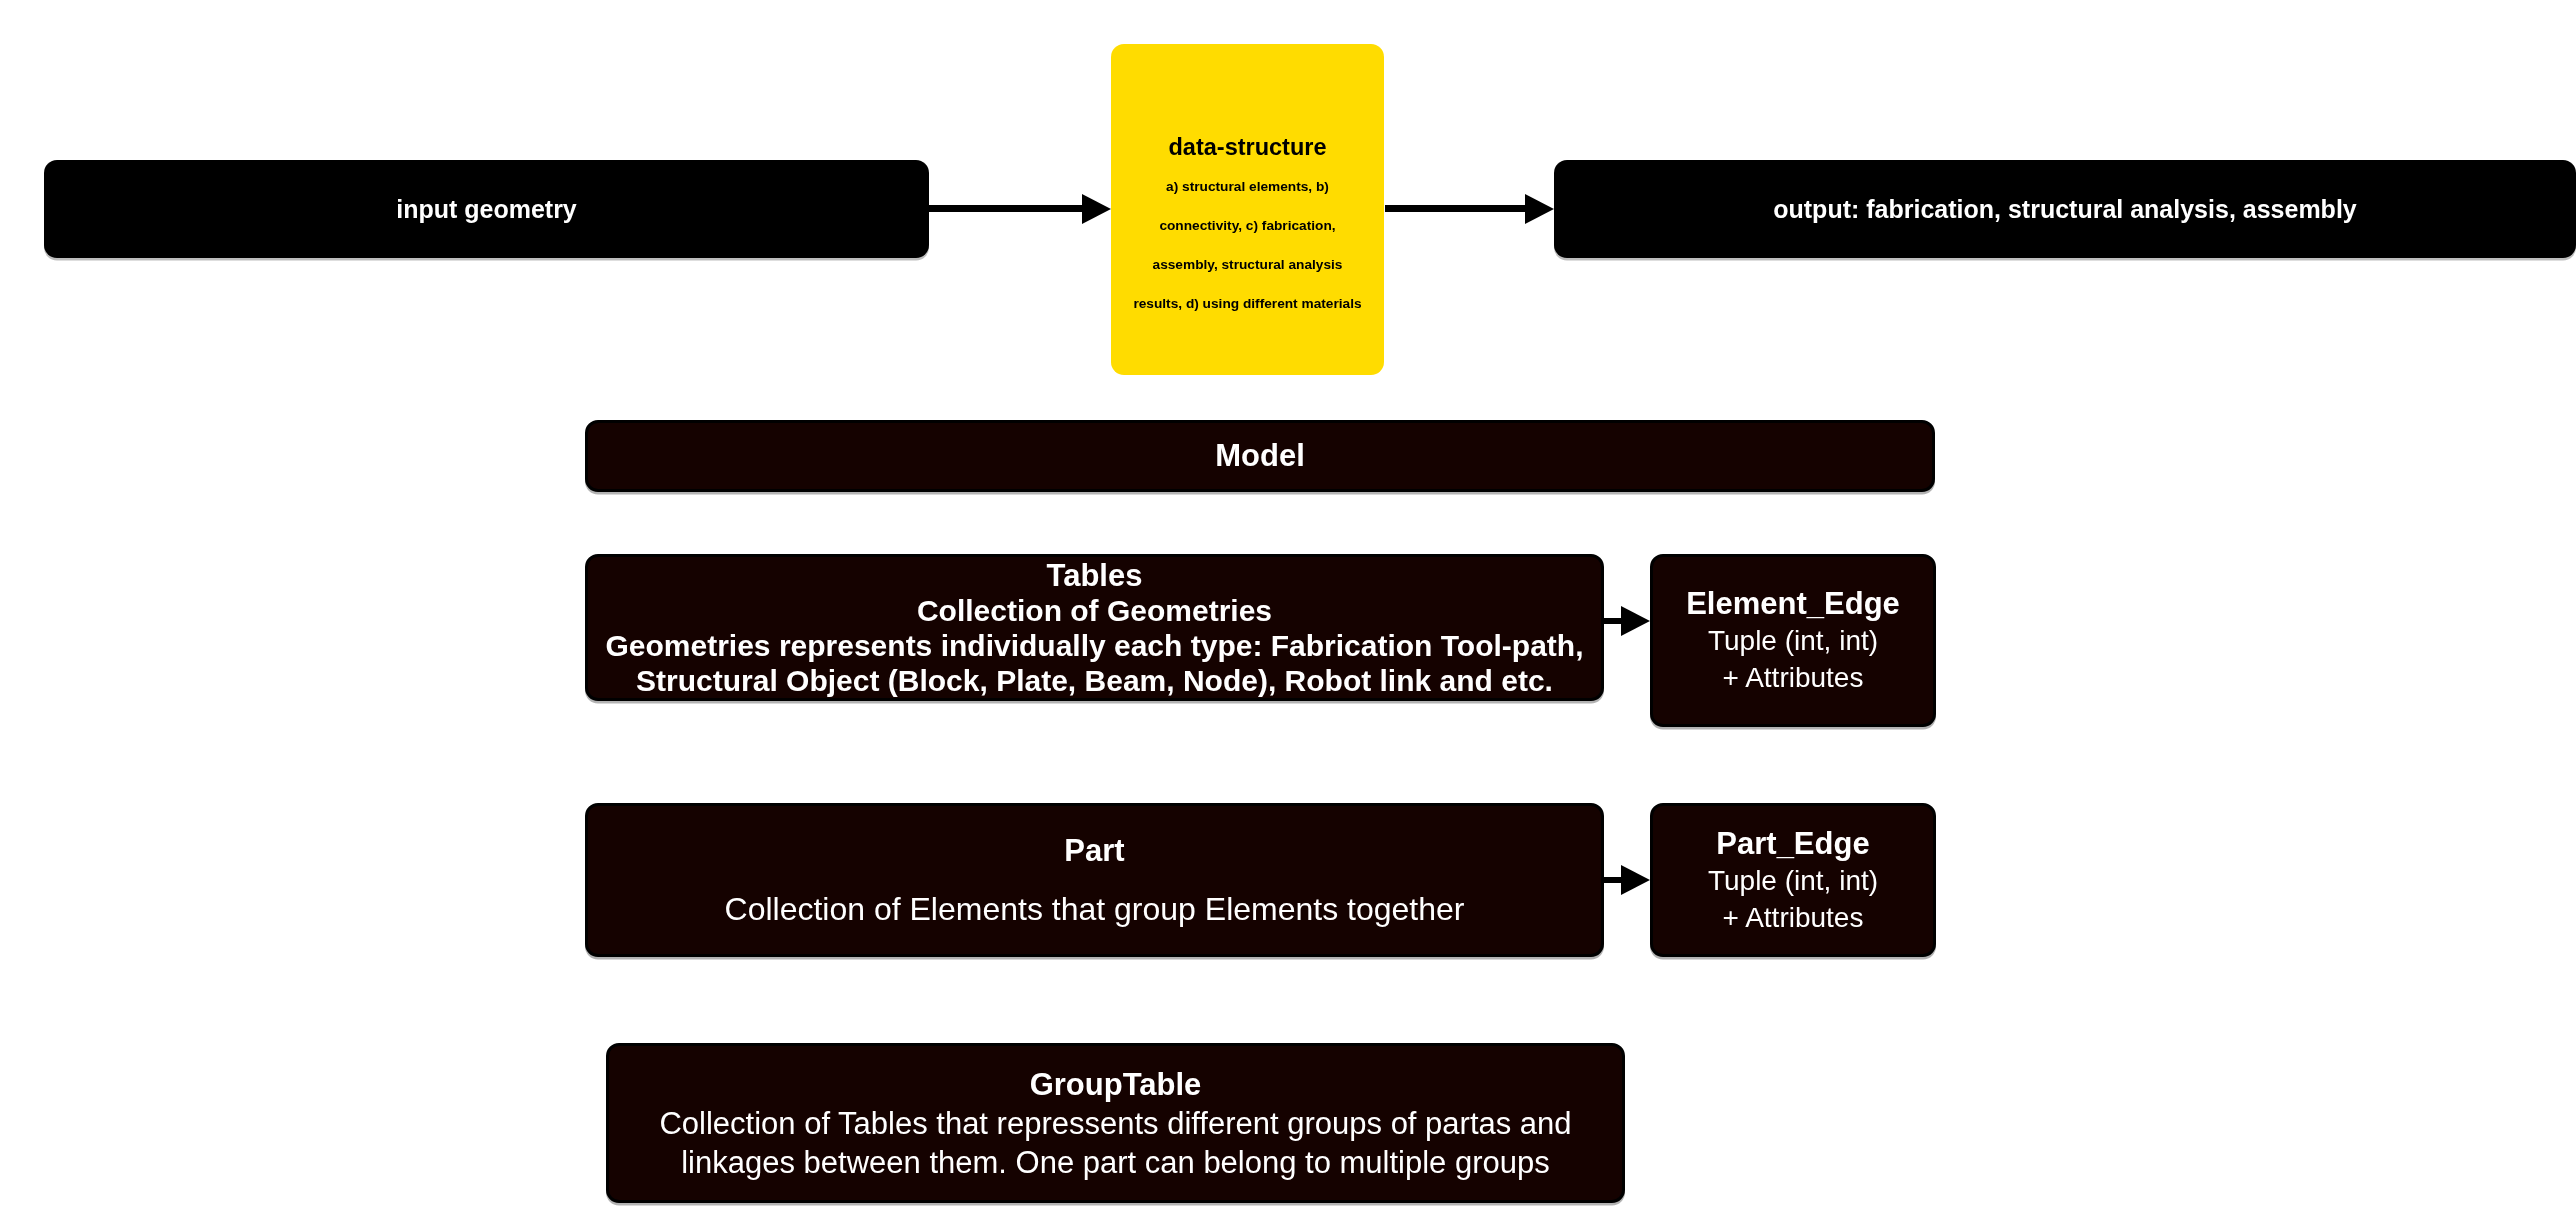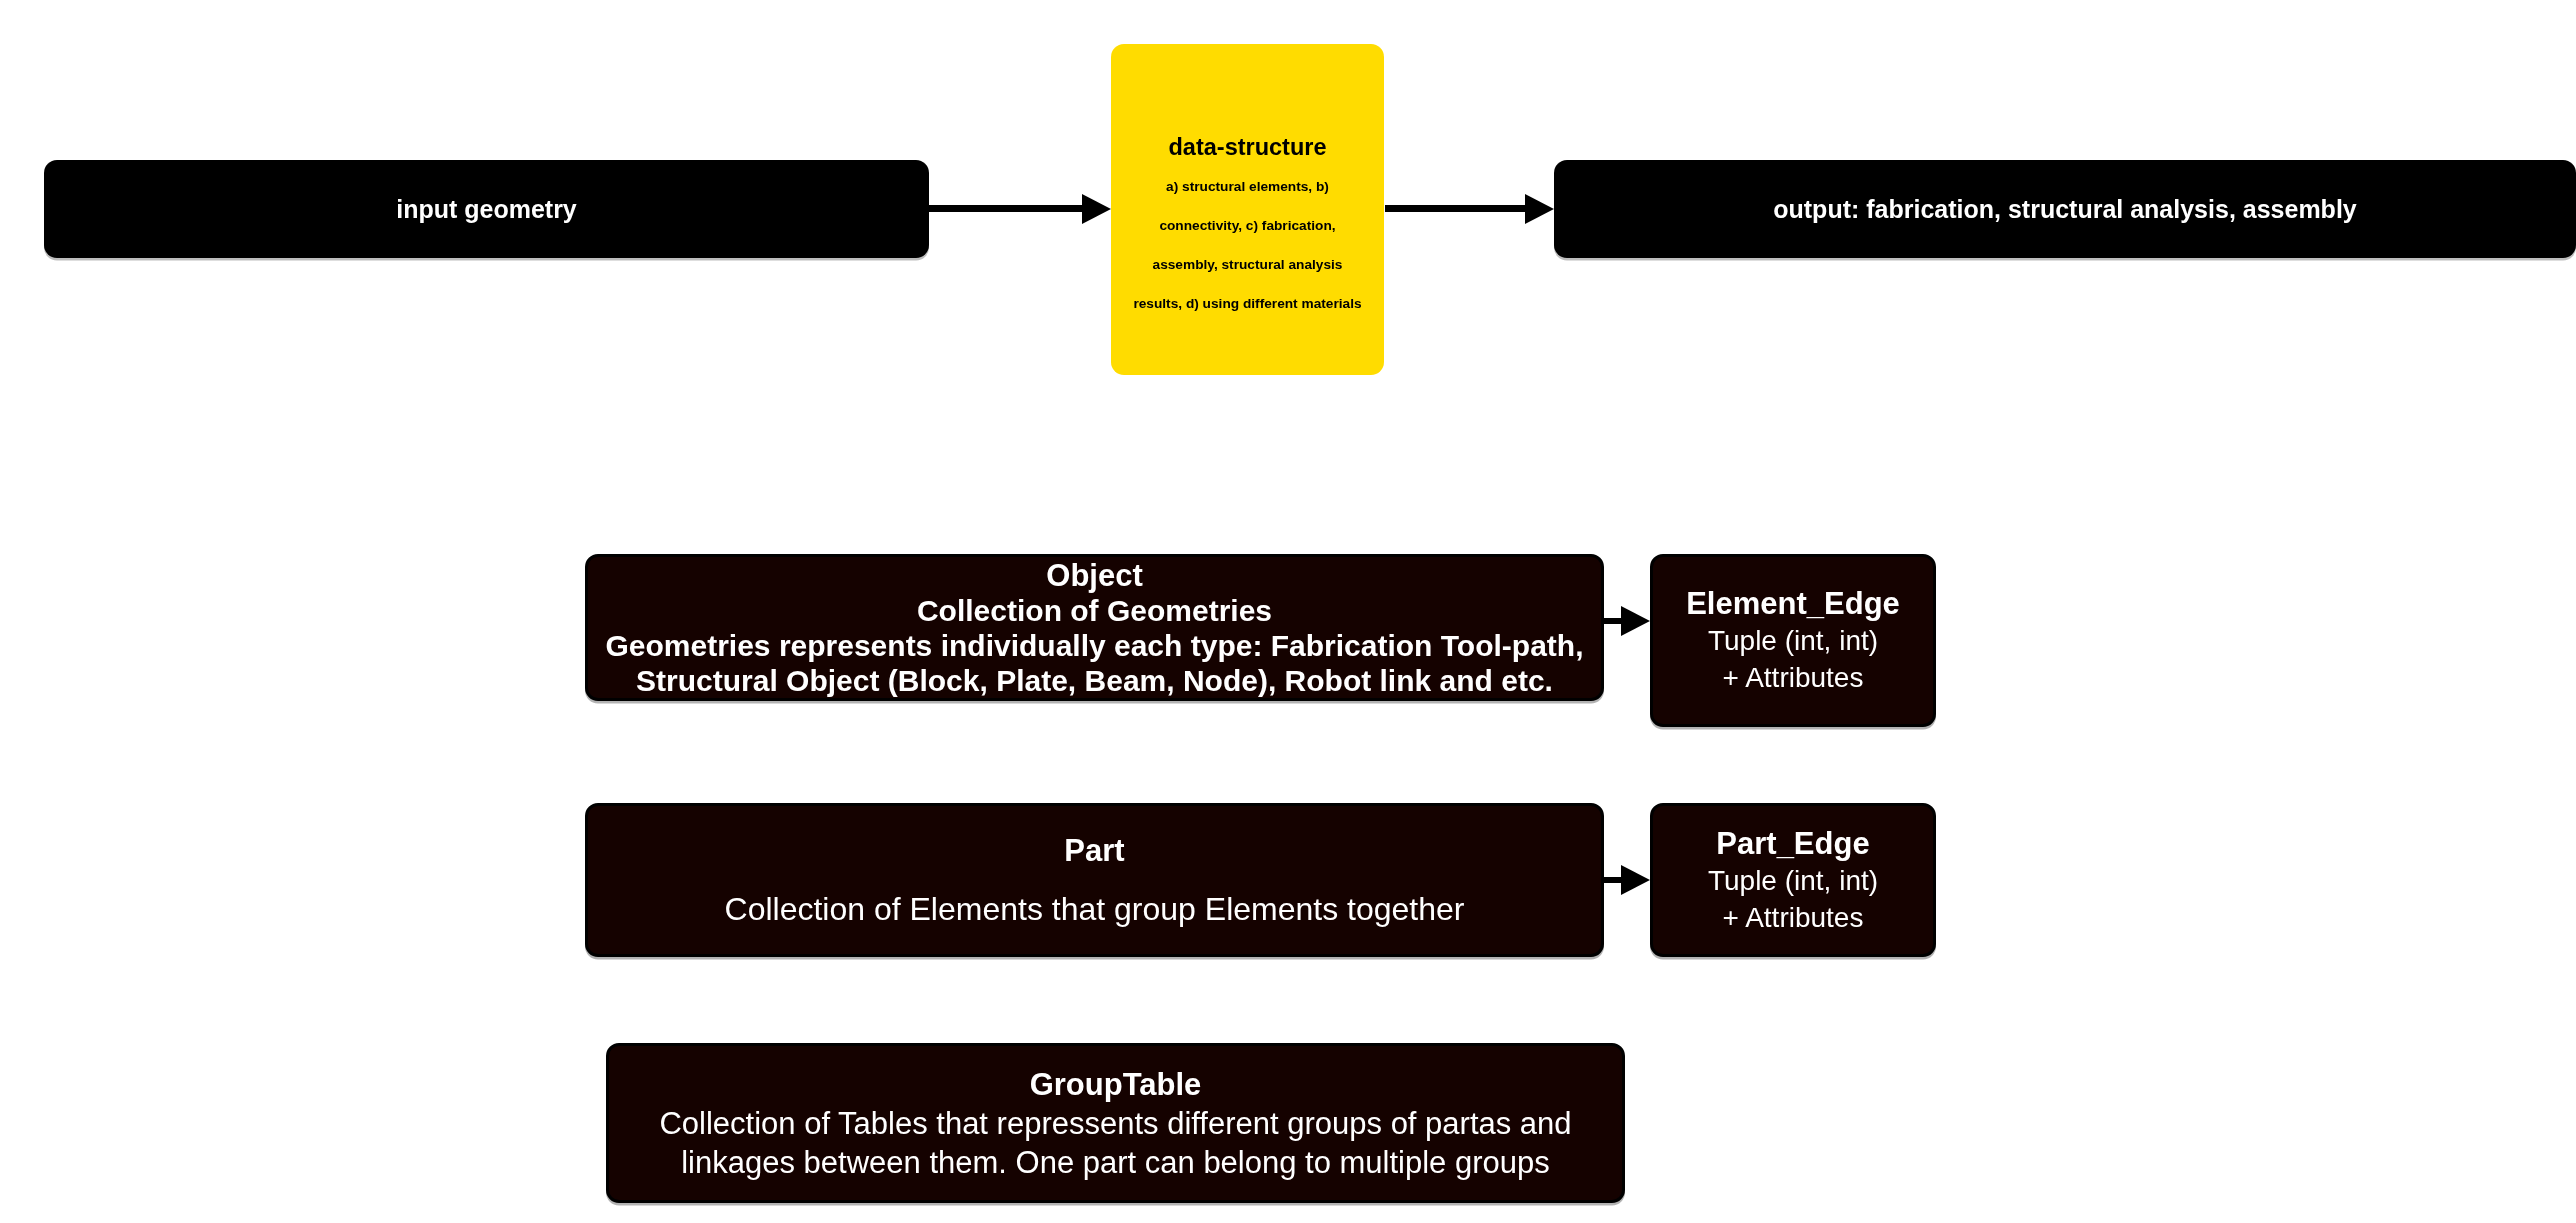--- a/index.html
+++ b/index.html
@@ -139,23 +139,26 @@
 
   <div id="arrow-2" class="arrow">
     <div class="shaft"></div>
     <div class="head"></div>
   </div>
 
   <div id="output-box" class="node black-node">
     <div class="io-label">output: fabrication, structural analysis, assembly</div>
   </div>
 
+  <div id="model-bar" class="node maroon-node">
+    <div class="bar-title">Model</div>
+  </div>
 
   <div id="element-box" class="node maroon-node">
-    <div class="node-title">Object</div>
+    <div class="node-title">Tables</div>
     <div class="node-line">Collection of Geometries</div>
     <div class="node-line">Geometries represents individually each type: Fabrication Tool-path,</div>
     <div class="node-line">Structural Object (Block, Plate, Beam, Node), Robot link and etc.</div>
   </div>
 
   <div id="arrow-3" class="small-arrow">
     <div class="shaft"></div>
     <div class="head"></div>
   </div>
 

